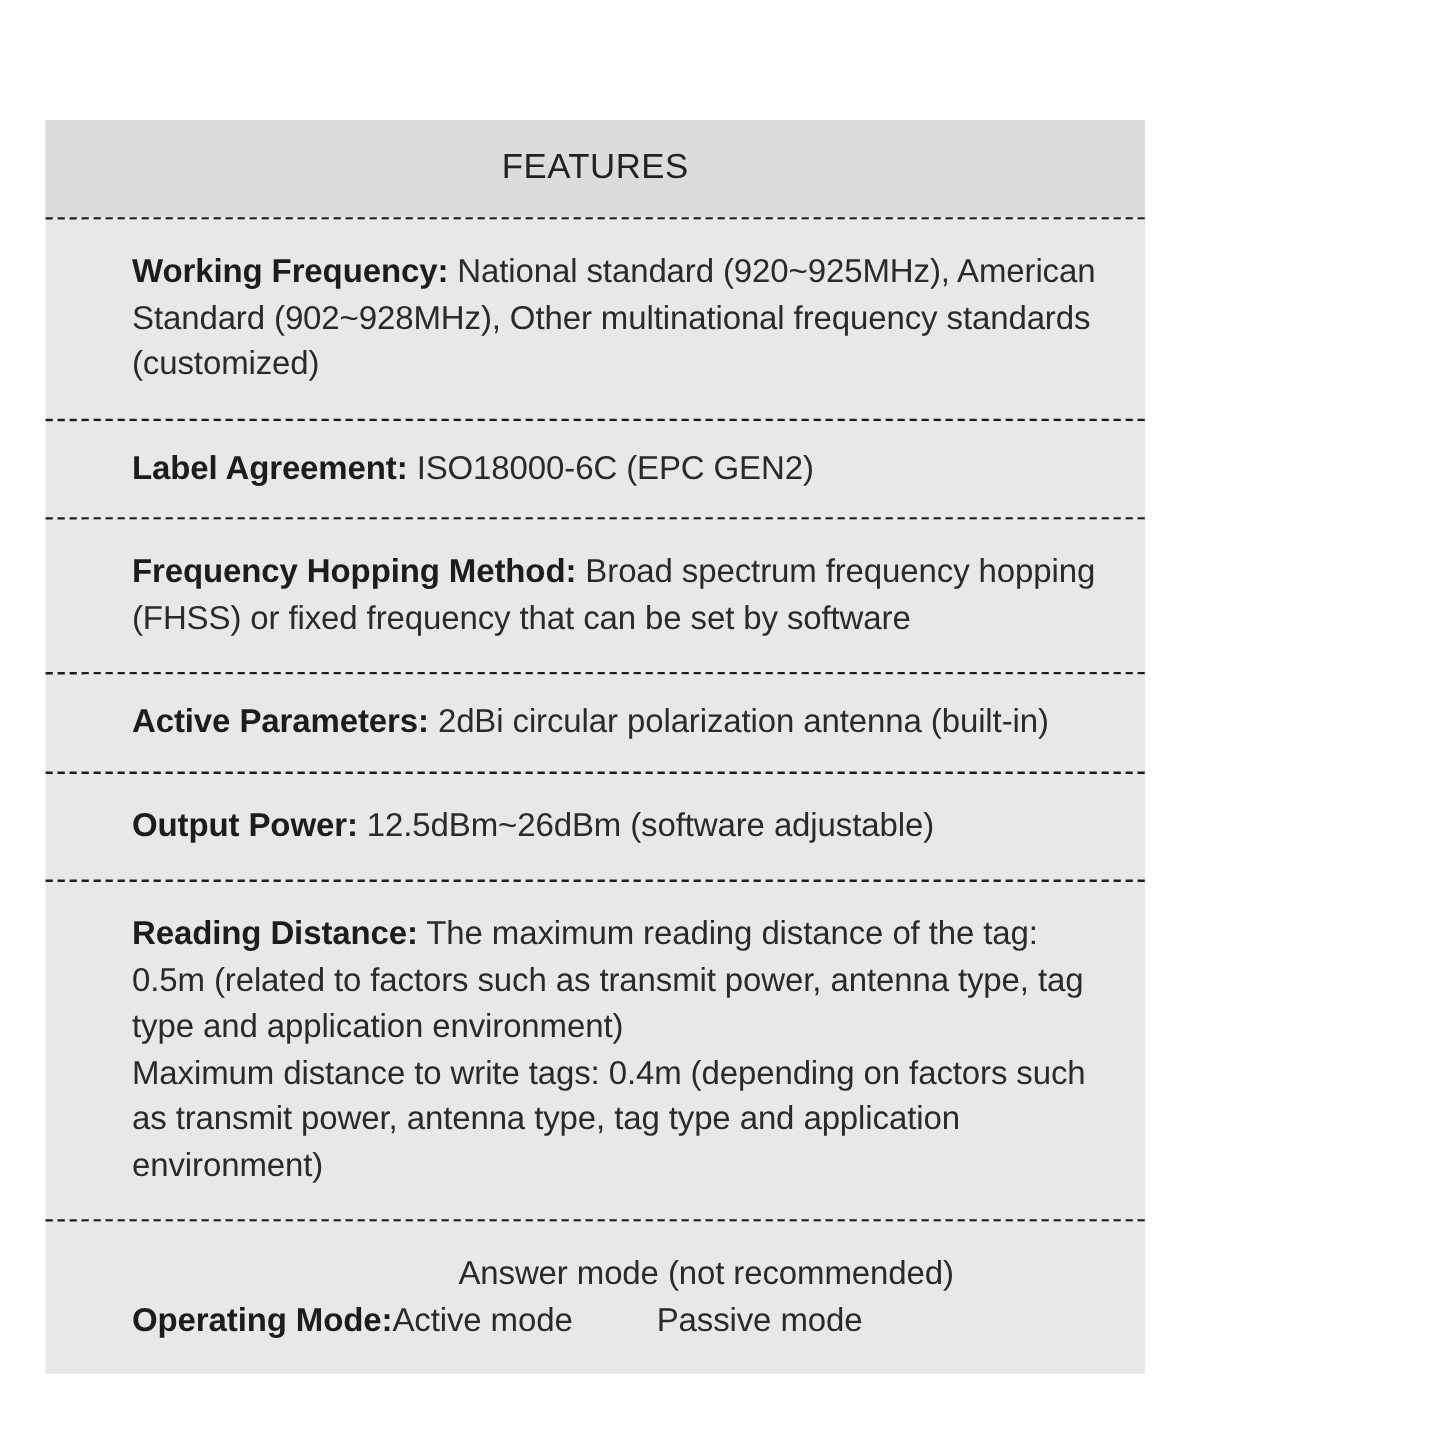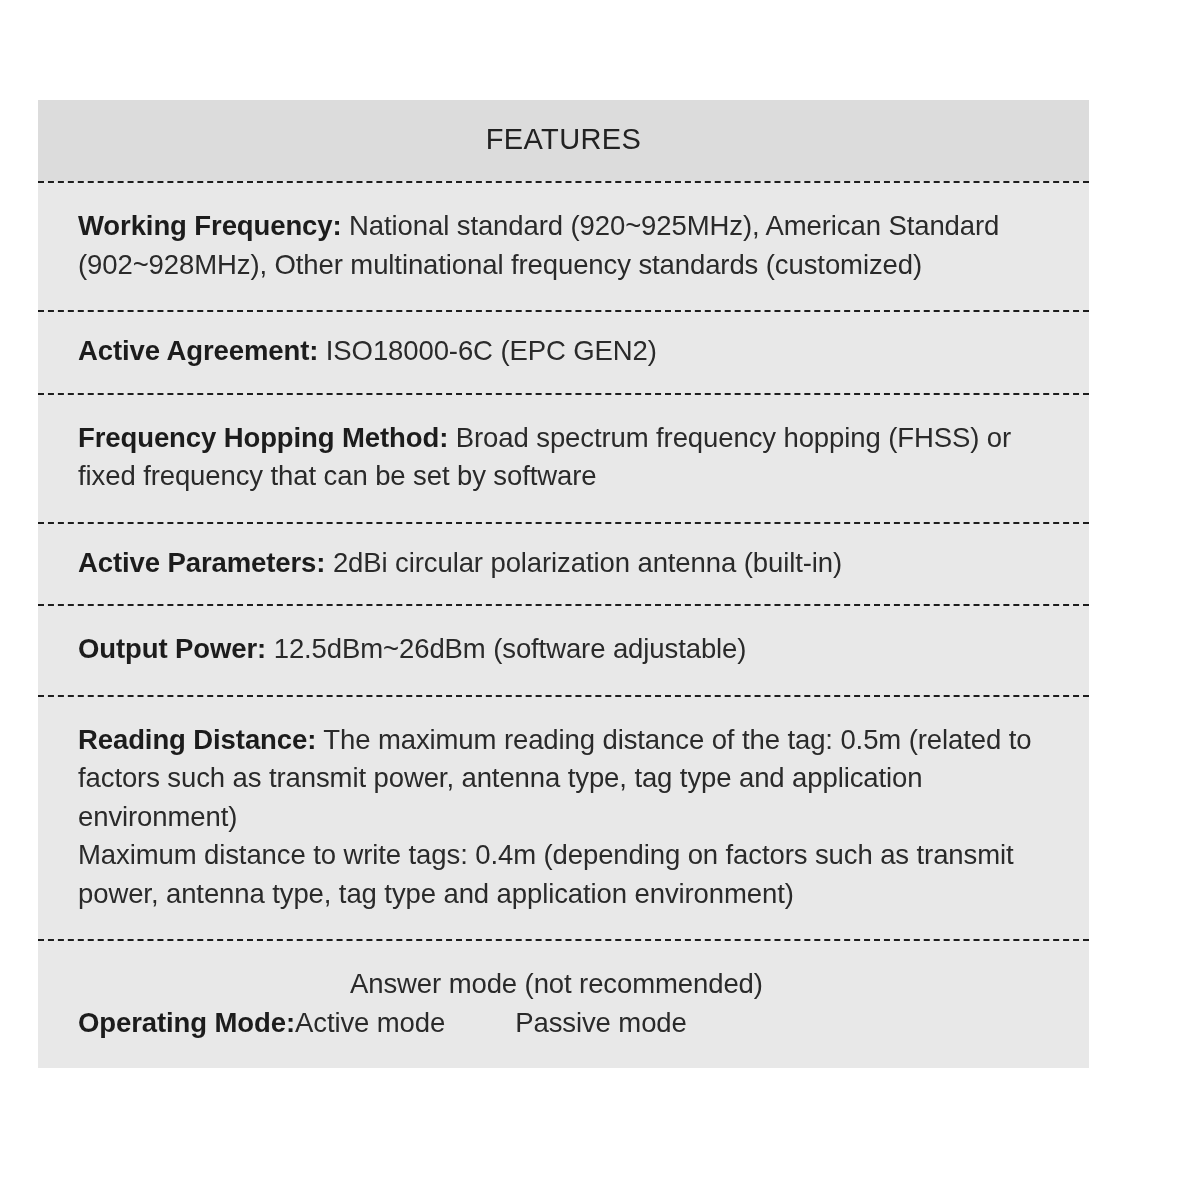--- a/index.html
+++ b/index.html
@@ -19,21 +19,21 @@
     position: relative;
     width: 1200px;
     height: 1200px;
     background: #ffffff;
   }
 
   .spec-table {
     position: absolute;
     left: 38px;
     top: 100px;
-    width: 1051px;
+    width: 916px;
     background: #e8e8e8;
     box-sizing: border-box;
   }
 
   .table-header {
     background: #dcdcdc;
     text-align: center;
     font-size: 29px;
     color: #222222;
     letter-spacing: 0.4px;
@@ -44,20 +44,21 @@
   .divider {
     height: 0;
     border-top: 2px dashed #1d1d1d;
     margin: 0;
   }
 
   .spec-row {
     background: #e8e8e8;
     padding: 22px 40px 24px 40px;
     box-sizing: border-box;
+    margin-left: 32px;
   }
 
   .spec-line {
     font-size: 27.5px;
     line-height: 1.40;
     color: #2a2a2a;
     letter-spacing: -0.1px;
   }
 
   .spec-label {
@@ -93,21 +94,21 @@
 
     <div class="divider"></div>
 
     <div class="spec-row row-tall">
       <div class="spec-line"><span class="spec-label">Working Frequency:</span><span class="spec-value"> National standard (920~925MHz), American Standard (902~928MHz), Other multinational frequency standards (customized)</span></div>
     </div>
 
     <div class="divider"></div>
 
     <div class="spec-row row-short">
-      <div class="spec-line"><span class="spec-label">Active Agreement:</span><span class="spec-value"> ISO18000-6C (EPC GEN2)</span></div>
+      <div class="spec-line"><span class="spec-label">Label Agreement:</span><span class="spec-value"> ISO18000-6C (EPC GEN2)</span></div>
     </div>
 
     <div class="divider"></div>
 
     <div class="spec-row row-tall">
       <div class="spec-line"><span class="spec-label">Frequency Hopping Method:</span><span class="spec-value"> Broad spectrum frequency hopping (FHSS) or fixed frequency that can be set by software</span></div>
     </div>
 
     <div class="divider"></div>
 

